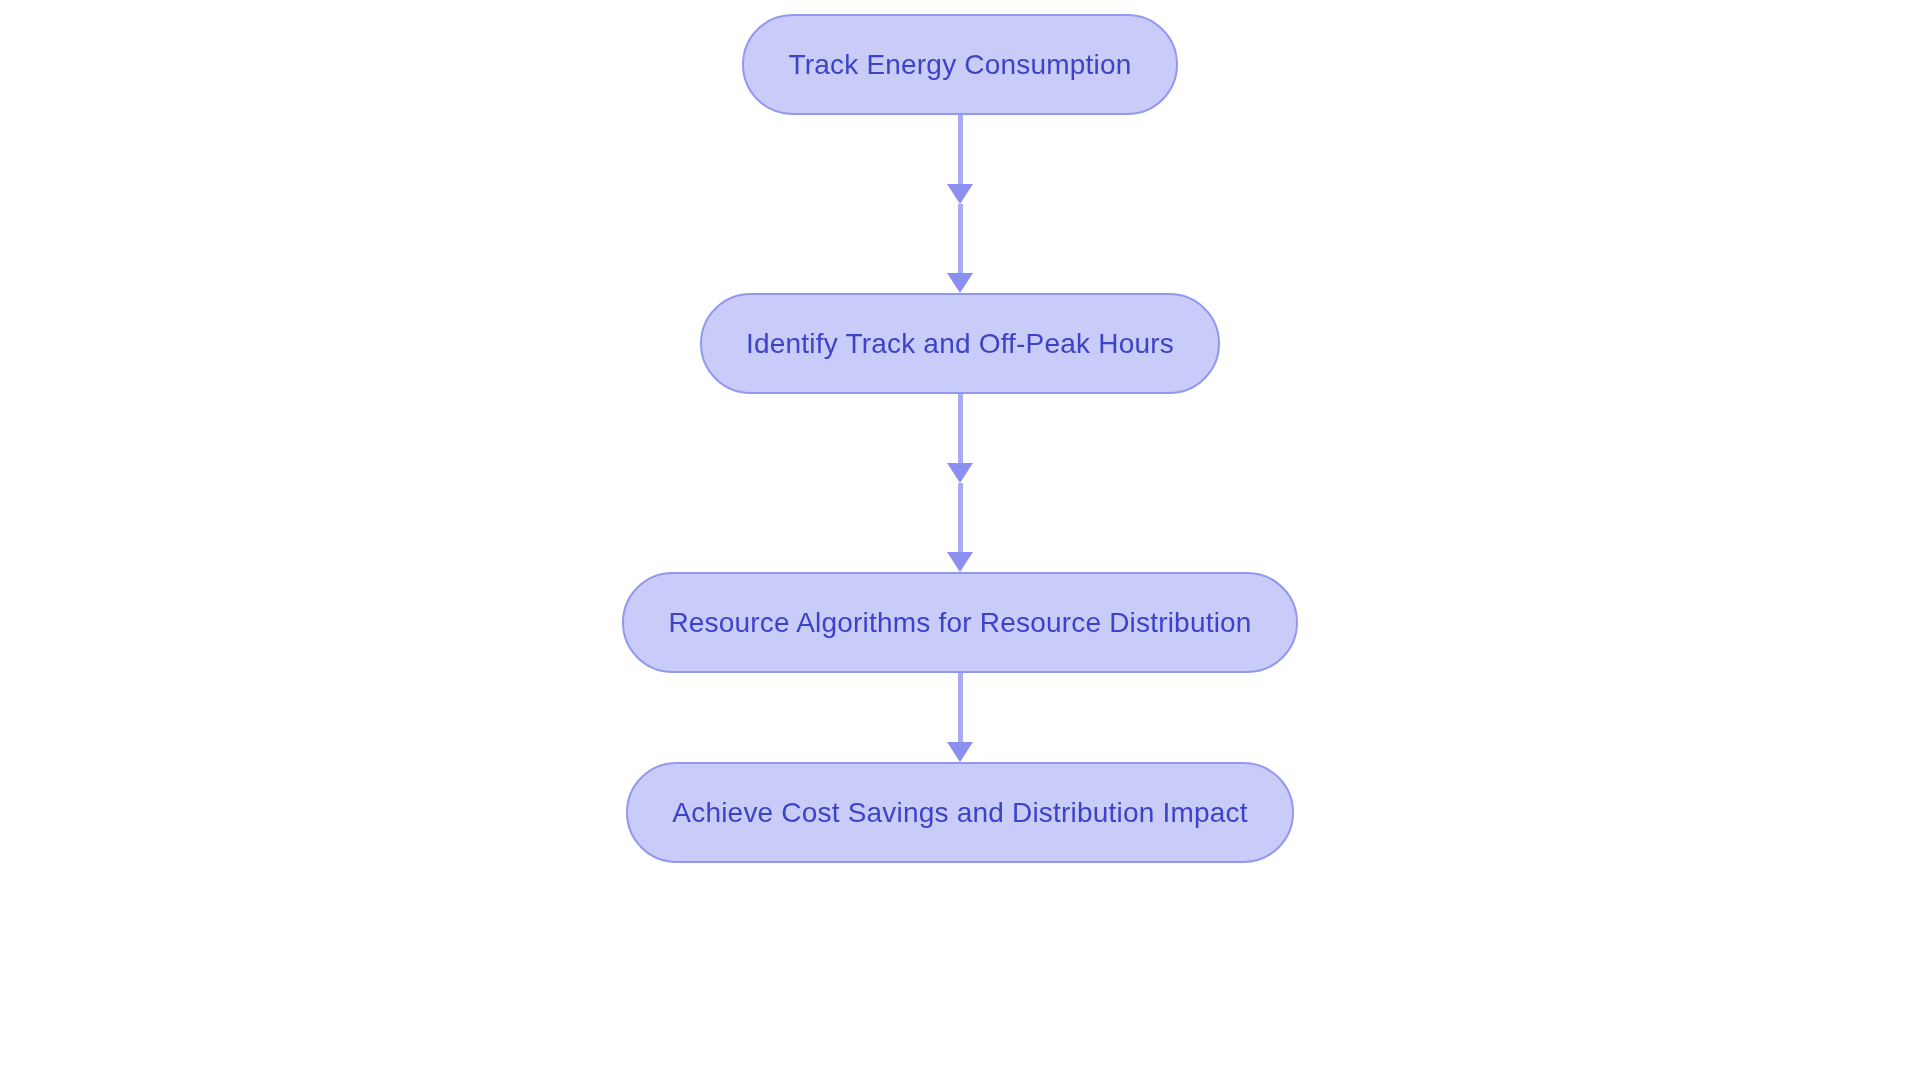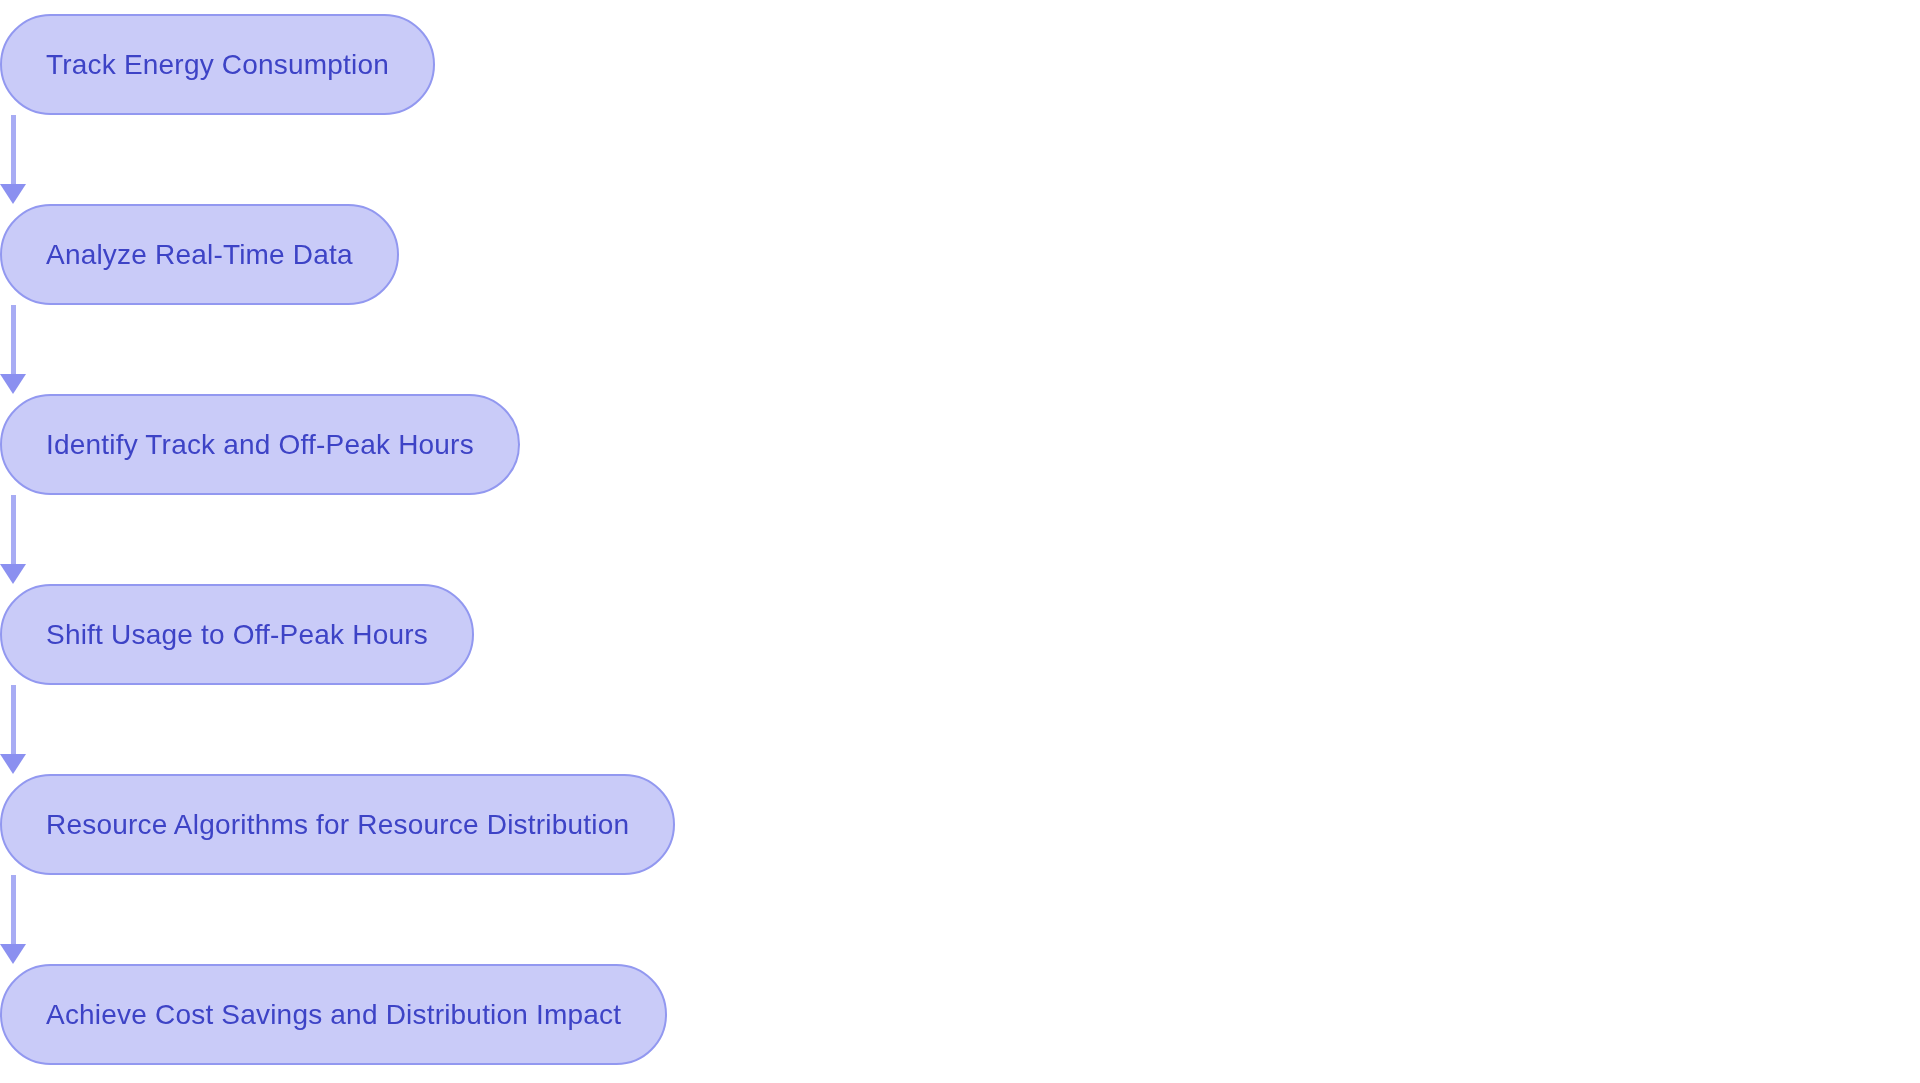--- a/index.html
+++ b/index.html
@@ -13,21 +13,21 @@
     overflow: hidden;
   }
   .canvas {
     position: relative;
     width: 1920px;
     height: 1083px;
     box-sizing: border-box;
     padding-top: 14px;
     display: flex;
     flex-direction: column;
-    align-items: flex-start;
+    align-items: center;
     font-family: "Liberation Sans", "DejaVu Sans", sans-serif;
   }
   .node {
     height: 101px;
     box-sizing: border-box;
     border-radius: 50.5px;
     background: var(--node-fill, #c9cbf8);
     border: 2px solid var(--node-border, #9298f0);
     display: flex;
     align-items: center;
@@ -65,41 +65,35 @@
 
   <div class="node">
     <span>Track Energy Consumption</span>
   </div>
 
   <div class="arrow">
     <div class="stem"></div>
     <div class="head"></div>
   </div>
 
-  <div class="node">
-    <span>Analyze Real-Time Data</span>
-  </div>
 
   <div class="arrow">
     <div class="stem"></div>
     <div class="head"></div>
   </div>
 
   <div class="node">
     <span>Identify Track and Off-Peak Hours</span>
   </div>
 
   <div class="arrow">
     <div class="stem"></div>
     <div class="head"></div>
   </div>
 
-  <div class="node">
-    <span>Shift Usage to Off-Peak Hours</span>
-  </div>
 
   <div class="arrow">
     <div class="stem"></div>
     <div class="head"></div>
   </div>
 
   <div class="node">
     <span>Resource Algorithms for Resource Distribution</span>
   </div>
 

